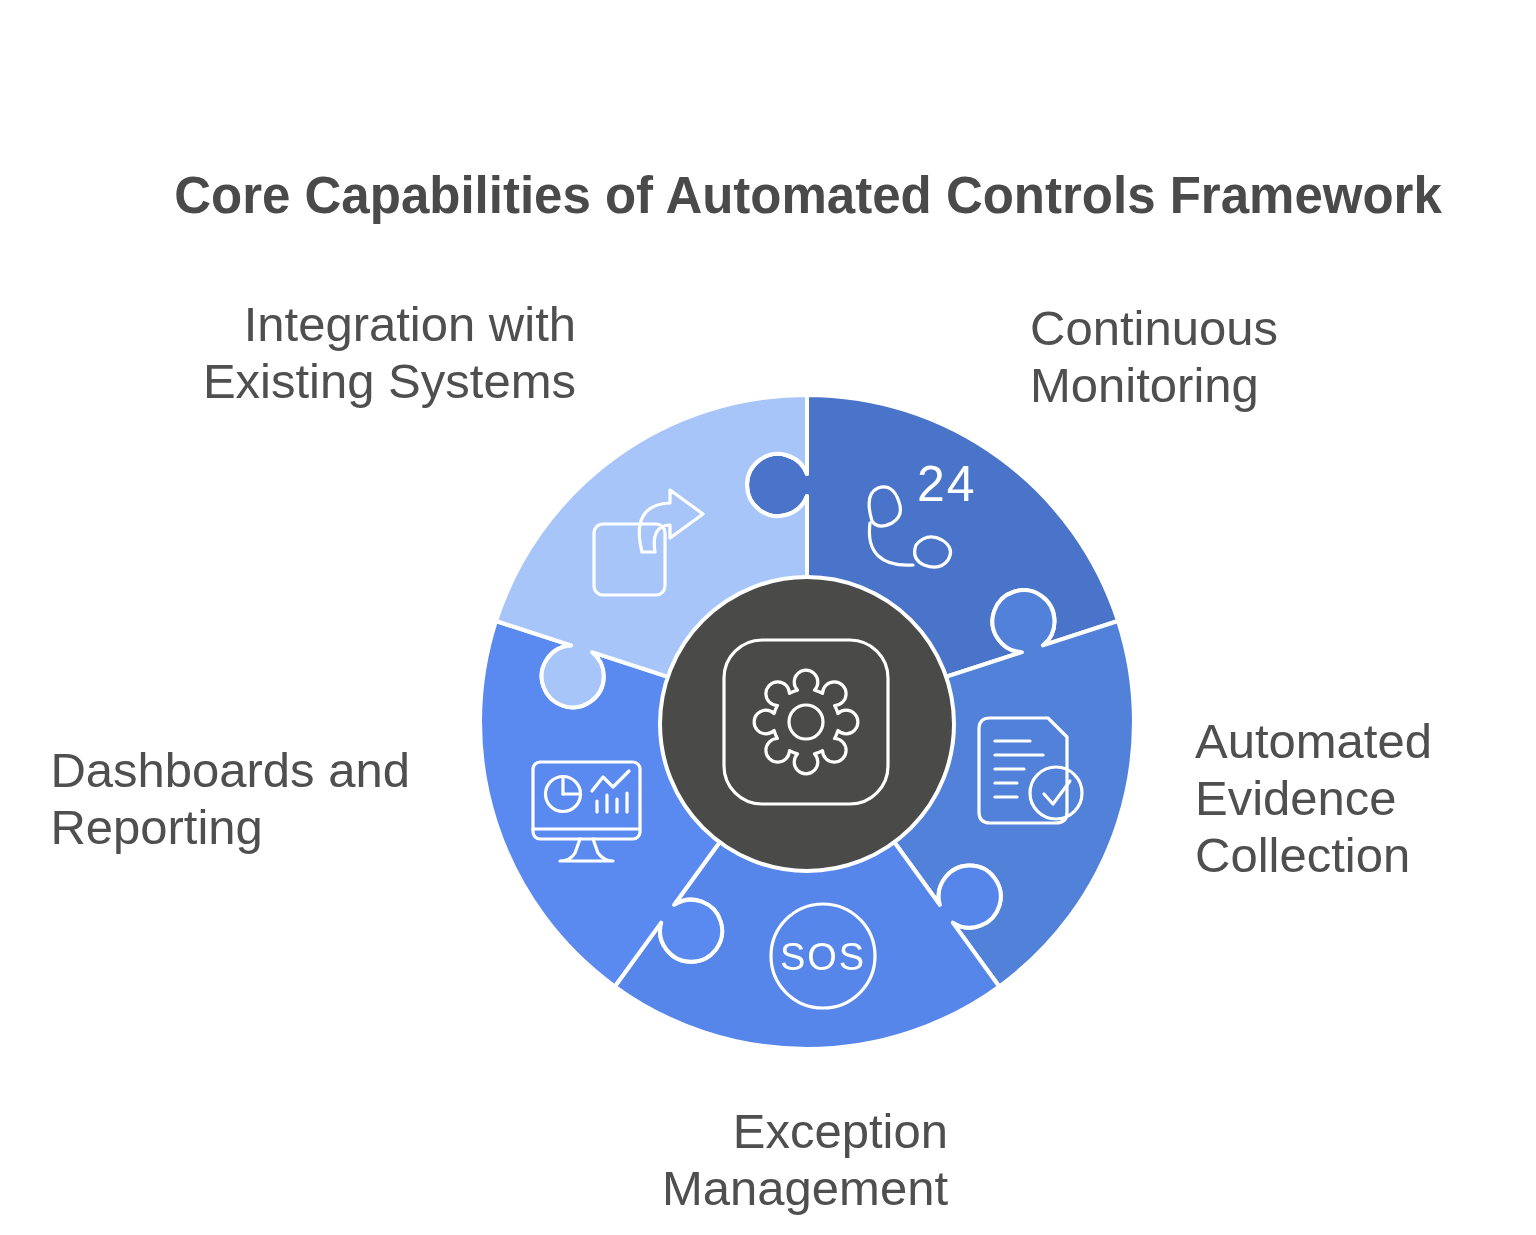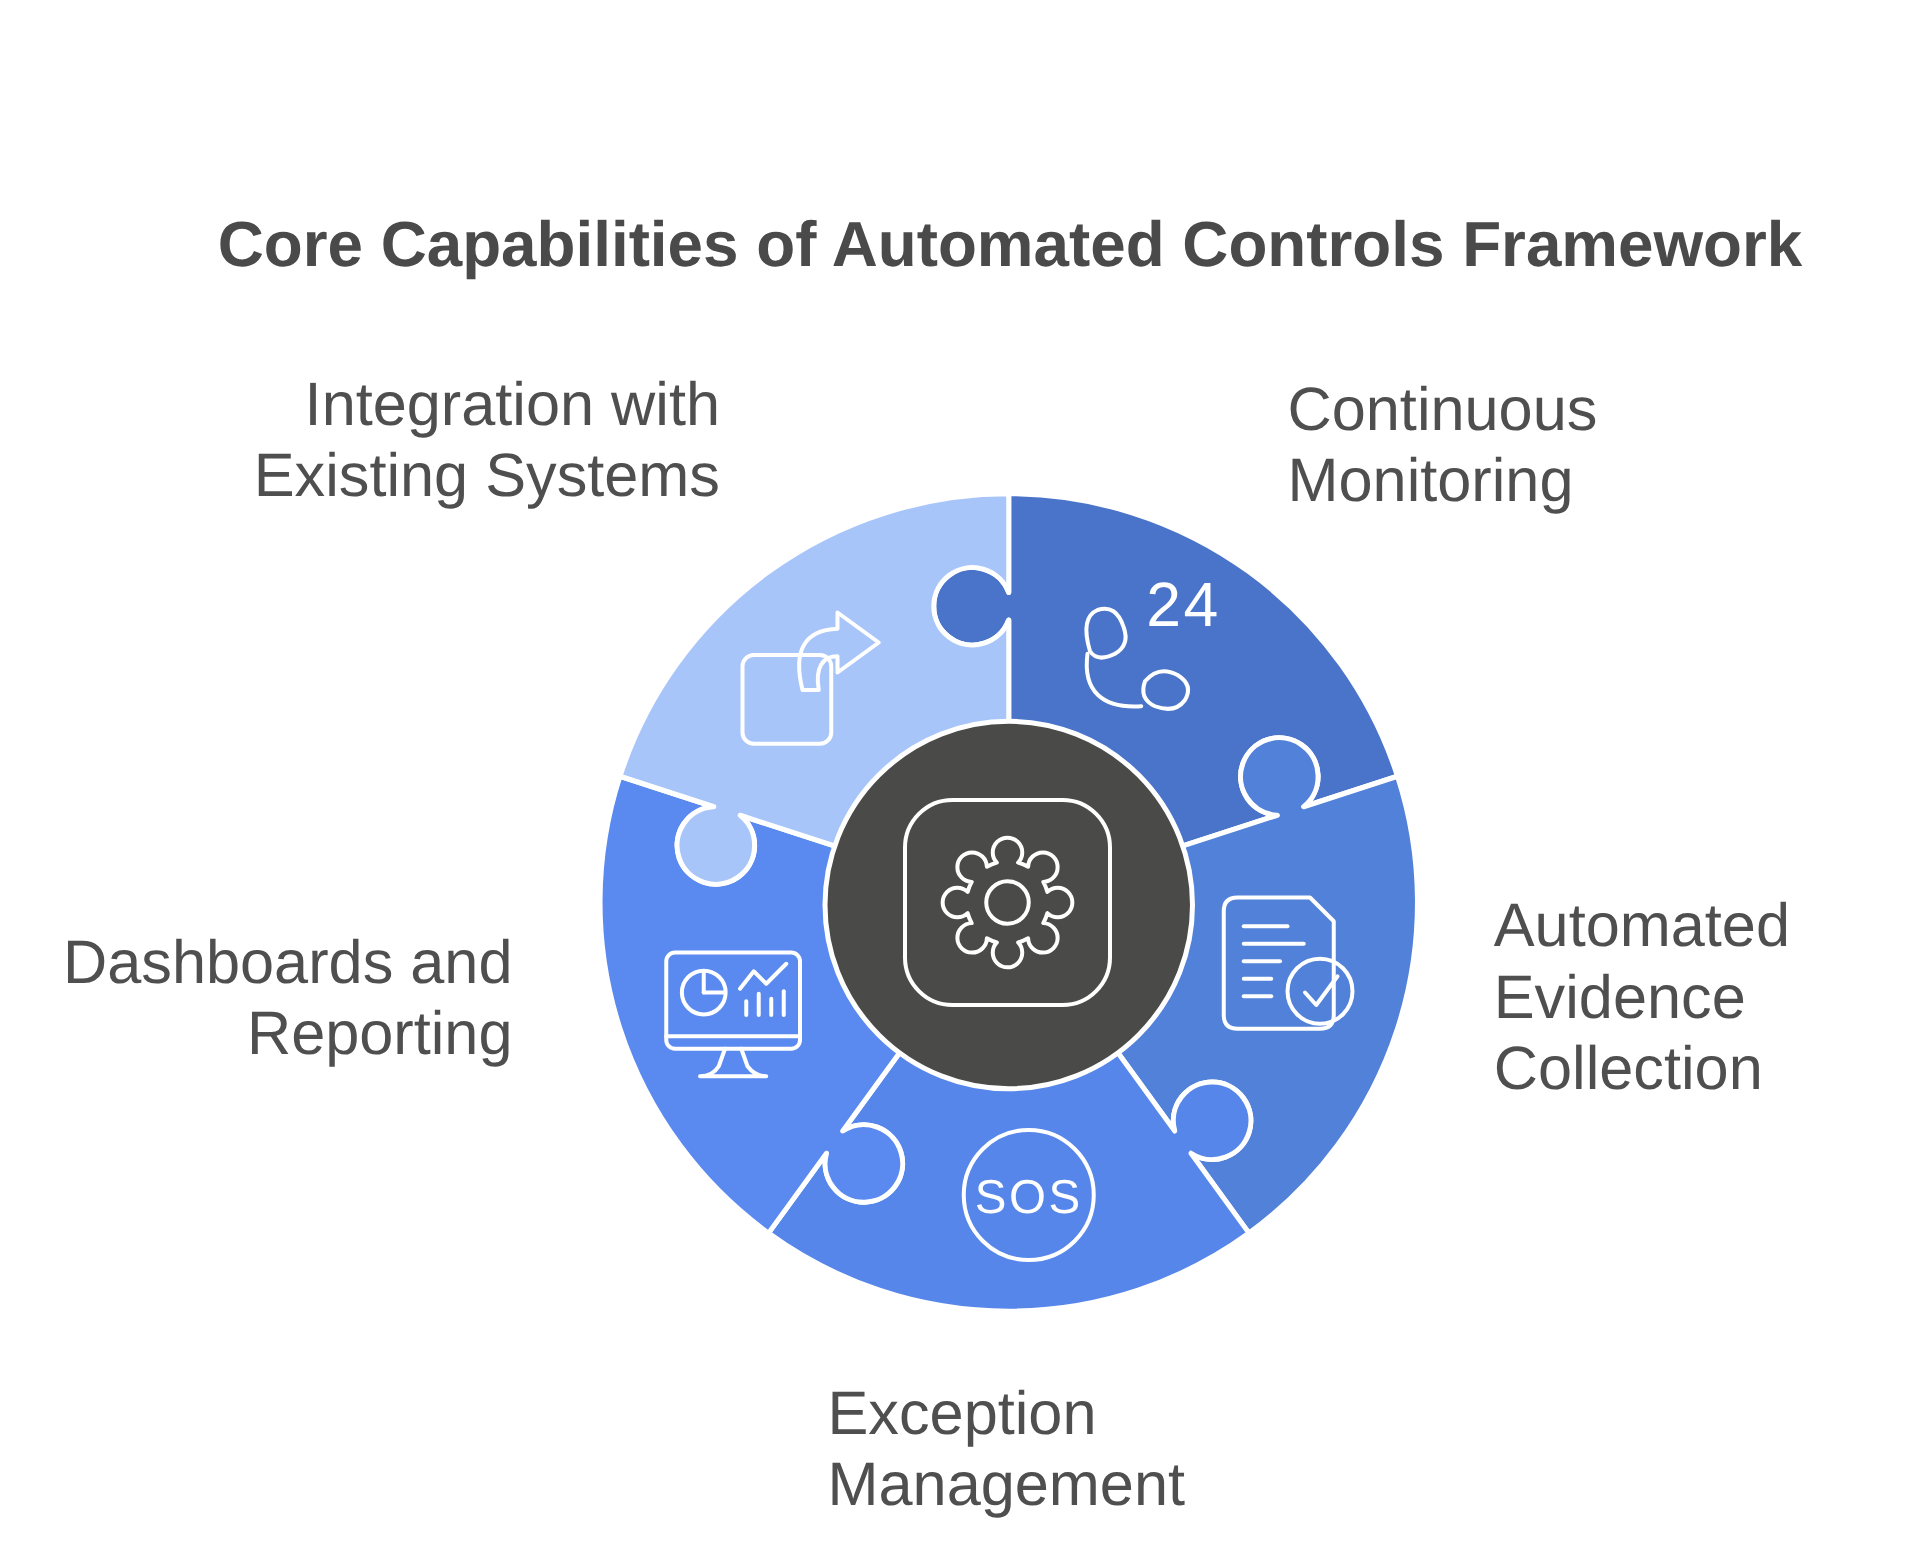--- a/index.html
+++ b/index.html
@@ -18,22 +18,22 @@
     white-space:nowrap;
     font-size:51px;line-height:58px;font-weight:bold;color:var(--title-color);margin-top:48px;
   }
   .seg-label{
     position:absolute;font-size:49px;line-height:57px;font-weight:400;
     color:var(--label-color);white-space:pre-line;
   }
   .lbl-integration{top:296px;right:960px;text-align:right;}
   .lbl-monitoring{top:300px;left:1030px;text-align:left;}
   .lbl-evidence{top:713px;left:1195px;text-align:left;}
-  .lbl-dashboards{top:742px;right:1126px;text-align:right;}
-  .lbl-exception{top:1103px;left:805px;transform:translateX(-50%);text-align:left;}
+  .lbl-dashboards{top:742px;right:1126px;text-align:left;}
+  .lbl-exception{top:1103px;left:805px;transform:translateX(-50%);text-align:right;}
   svg{position:absolute;left:0;top:0;}
   .piece{stroke:#ffffff;stroke-width:4;stroke-linejoin:round;}
   .ln{stroke:#ffffff;stroke-width:3.2;fill:none;stroke-linecap:round;stroke-linejoin:round;}
   .ico-text{fill:#ffffff;font-family:"Liberation Sans", sans-serif;}
 </style>
 </head>
 <body>
 
 <div class="stage">
 

